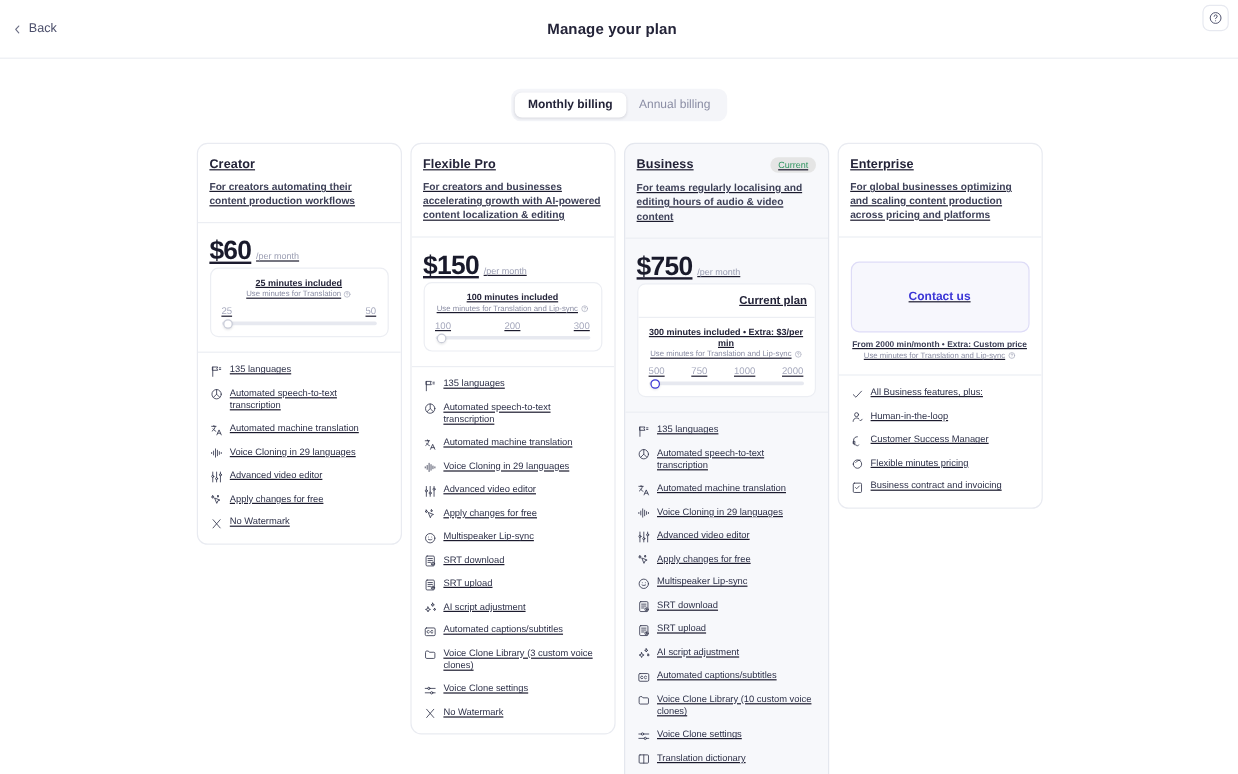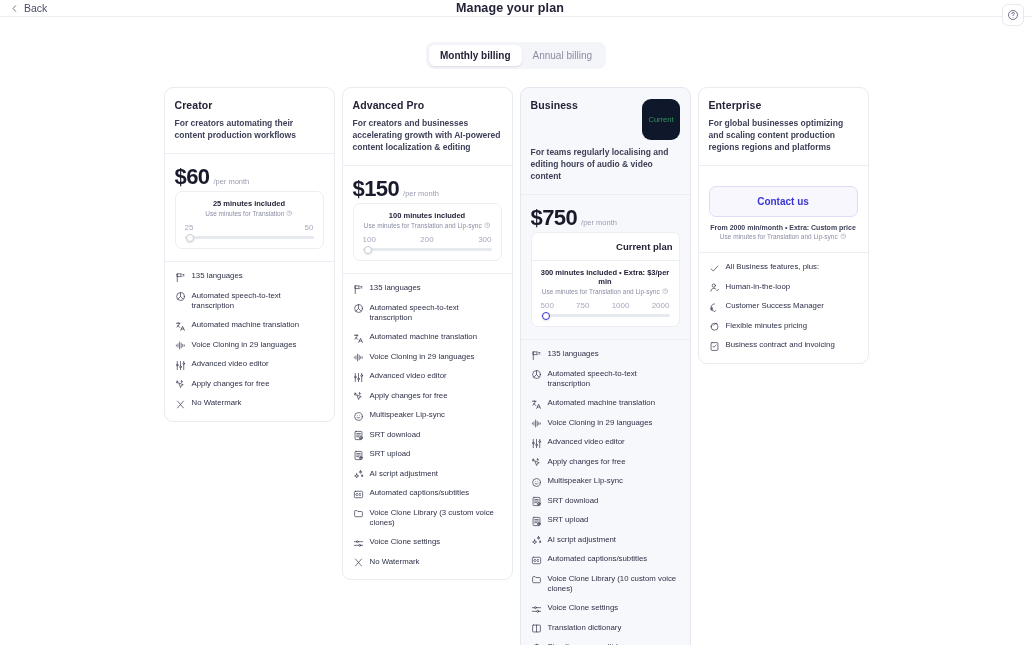--- a/index.html
+++ b/index.html
@@ -7,21 +7,21 @@
     width: 1032px; height: 645px;
     background: #ffffff;
     font-family: "Liberation Sans", sans-serif;
     color: #1c1b2e;
     overflow: hidden;
   }
 
   
   .topbar {
     position: relative;
-    height: 17px;
+    height: 49px;
     border-bottom: 1px solid #eceef3;
     background: #fff;
     display: flex;
     align-items: center;
   }
   .back-btn {
     display: flex; align-items: center; gap: 5px;
     margin-left: 10px;
     font-size: 10.5px;
     color: #4c4f6b;
@@ -87,20 +87,21 @@
     align-items: flex-start;
     justify-content: center;
   }
   .card {
     width: 171px;
     background: #fff;
     border: 1px solid #e9ebf1;
     border-radius: 9px;
     overflow: hidden;
     flex: 0 0 171px;
+    text-decoration: underline;
   }
   .card.current {
     background: #f7f8fb;
     border-color: #e4e7ee;
   }
 
   .card-head { padding: 11px 10px 12px 10px; }
   .card-title-row {
     display: flex; align-items: flex-start;
     justify-content: space-between;
@@ -108,23 +109,23 @@
   }
   .card-title {
     font-size: 10.5px;
     font-weight: 600;
     color: #232338;
     letter-spacing: .1px;
   }
   .badge-current {
     font-size: 7.5px;
     color: #2f9461;
-    background: #0f172a;
+    background: #e5e5e5;
     border-radius: 9px;
-    padding: 16px 6px;
+    padding: 2px 6px;
     white-space: nowrap;
     font-weight: 500;
   }
   .card-desc {
     margin-top: 6px;
     font-size: 8.5px;
     line-height: 1.42;
     color: #3e4158;
     font-weight: 600;
   }
@@ -215,21 +216,21 @@
     display: block;
     width: 100%;
     margin-top: 10px;
     text-align: center;
     font-size: 10px;
     font-weight: 700;
     color: #3b35d6;
     background: #f7f7fd;
     border: 1px solid #dedcf7;
     border-radius: 7px;
-    padding: 9px 6px;
+    padding: 23px 6px;
     cursor: pointer;
     font-family: inherit;
   }
   .contact-note {
     margin-top: 7px;
     text-align: center;
     font-size: 7px;
     font-weight: 700;
     color: #3e4158;
   }
@@ -420,21 +421,21 @@
               <path d="M18.5 4.5l-13 15"></path>
             </svg>
           </span>
         <span class="feature-txt">No Watermark</span>
       </div>
       </div>
     </div>
     <div class="card">
     <div class="card-head">
       <div class="card-title-row">
-        <div class="card-title">Advanced Pro</div>
+        <div class="card-title">Flexible Pro</div>
 
       </div>
       <div class="card-desc">For creators and businesses accelerating growth with AI-powered content localization &amp; editing</div>
     </div>
       <div class="card-price-sec">
         <div class="price-row">
         <span class="price">$150</span>
         <span class="price-period">/per month</span>
       </div>
       <div class="slider-panel">
@@ -821,21 +822,21 @@
         <span class="feature-txt">Simultaneous multi-language translation</span>
       </div>
       </div>
     </div>
     <div class="card">
     <div class="card-head">
       <div class="card-title-row">
         <div class="card-title">Enterprise</div>
 
       </div>
-      <div class="card-desc">For global businesses optimizing and scaling content production regions regions and platforms</div>
+      <div class="card-desc">For global businesses optimizing and scaling content production across pricing and platforms</div>
     </div>
       <div class="card-price-sec">
       <button class="contact-btn">Contact us</button>
       <div class="contact-note">From 2000 min/month • Extra: Custom price</div>
       <div class="contact-subnote">
         <span>Use minutes for Translation and Lip-sync</span>
         <span style="width:6.5px;height:6.5px;display:inline-block;color:#9a9db2">
             <svg viewBox="0 0 24 24" fill="none" stroke="currentColor" stroke-width="1.8" stroke-linecap="round">
               <circle cx="12" cy="12" r="9"></circle>
               <path d="M9.6 9.2a2.5 2.5 0 1 1 3.3 2.4c-.6.25-.9.8-.9 1.5"></path>

